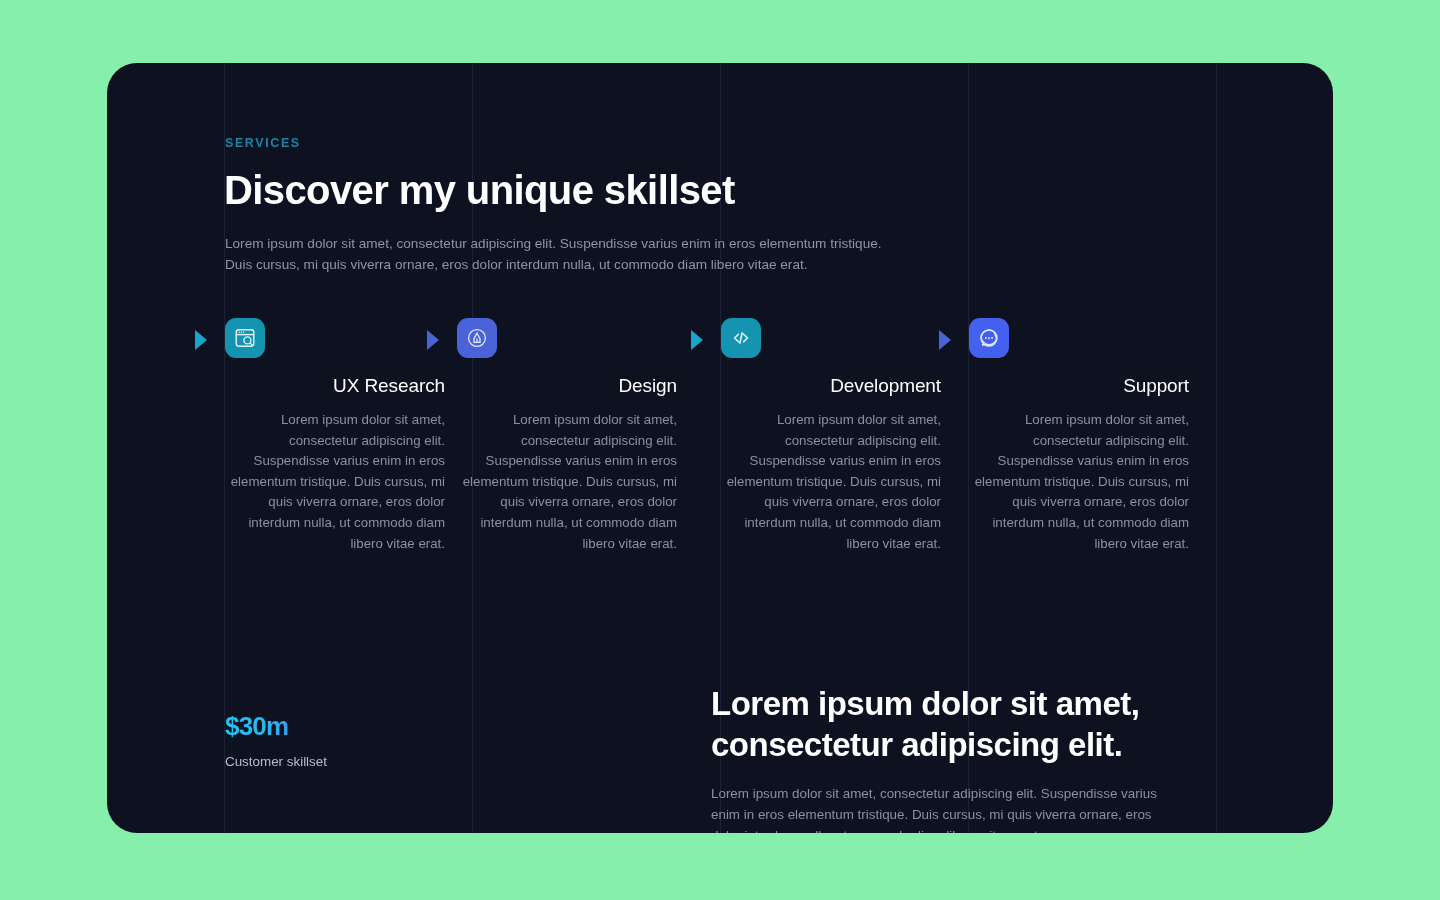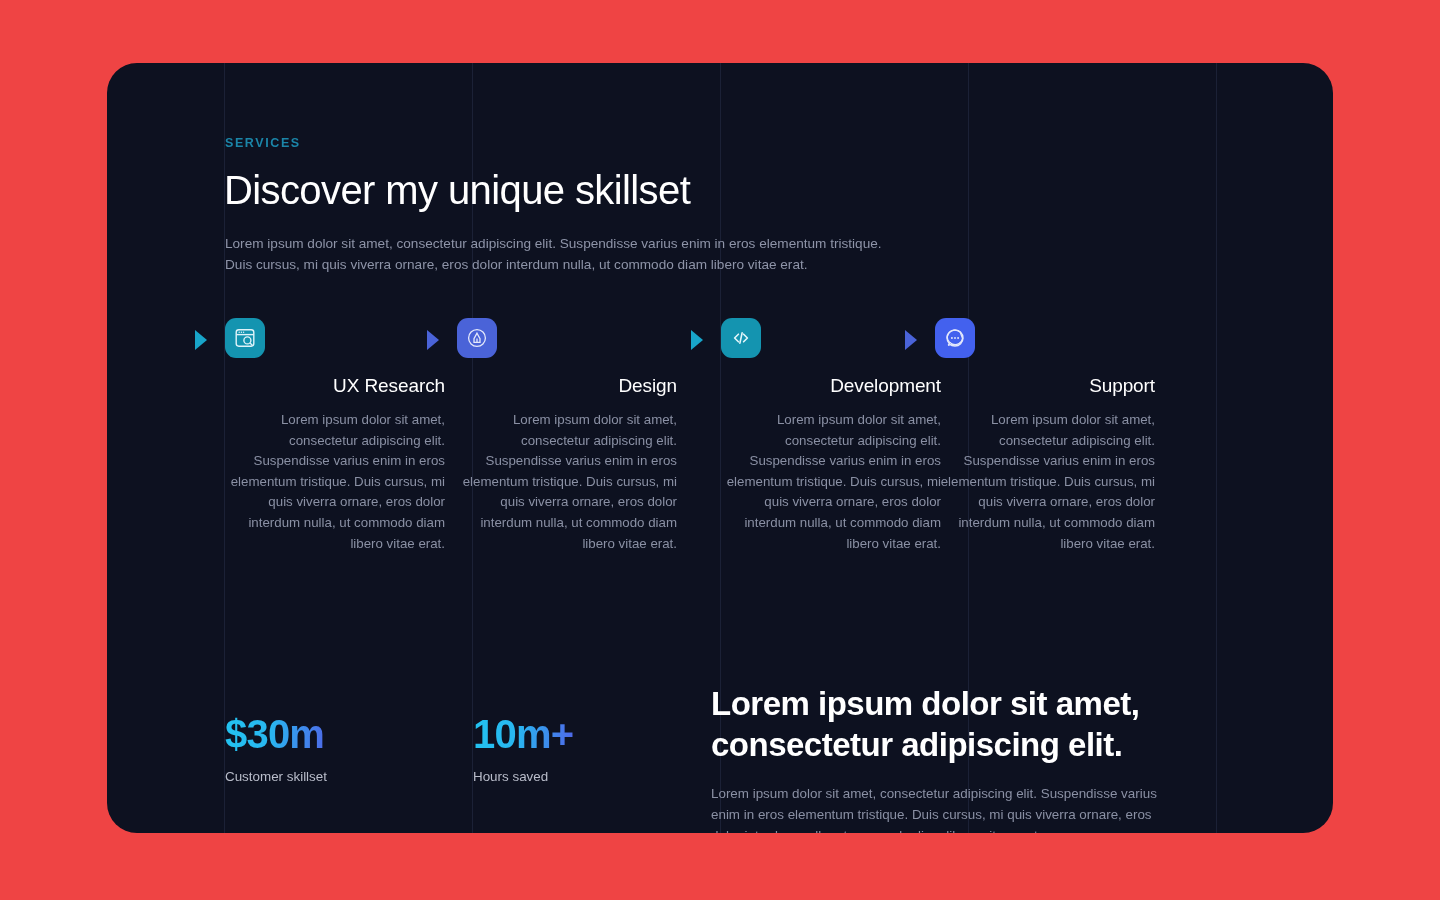--- a/index.html
+++ b/index.html
@@ -5,21 +5,21 @@
   * { margin:0; padding:0; box-sizing:border-box; }
   html, body {
     width:1440px; height:900px;
     background:#22224a;
     font-family:"Liberation Sans", sans-serif;
     overflow:hidden;
   }
   #page {
     position:relative;
     width:1440px; height:900px;
-    background:#ef4444;
+    background:#86efac;
   }
   
   #card {
     position:absolute;
     left:107px; top:63px;
     width:1226px; height:770px;
     background:#0d1120;
     border-radius:30px;
     overflow:hidden;
   }
@@ -42,21 +42,21 @@
     font-size:12.5px;
     font-weight:700;
     letter-spacing:1.6px;
     color:#1b85a8;
   }
   
   #headline {
     position:absolute;
     left:117px; top:105px;
     font-size:40px;
-    font-weight:400;
+    font-weight:700;
     letter-spacing:-0.6px;
     color:#ffffff;
     text-align:right;
   }
   
   #intro {
     position:absolute;
     left:118px; top:170px;
     width:680px;
     font-size:13.6px;
@@ -94,21 +94,21 @@
   }
   .svc-body {
     margin-top:13px;
     font-size:13.3px;
     line-height:20.6px;
     color:#8a90a4;
   }
   
   .stat { position:absolute; }
   .stat-value {
-    font-size:40px;
+    font-size:26px;
     font-weight:700;
     letter-spacing:-0.8px;
     background:linear-gradient(95deg,#22c3f0 0%,#29b6f0 45%,#4f67e8 100%);
     -webkit-background-clip:text;
     background-clip:text;
     color:transparent;
     line-height:1.05;
   }
   .stat-label {
     margin-top:14px;
@@ -192,21 +192,21 @@
           <svg width="24" height="24" viewBox="0 0 24 24" fill="none" stroke="#e2f5fa" stroke-width="1.6" stroke-linecap="round" stroke-linejoin="round">
             <polyline points="9.4,8.2 5.6,12 9.4,15.8"></polyline>
             <polyline points="14.6,8.2 18.4,12 14.6,15.8"></polyline>
             <line x1="13.1" y1="6.9" x2="10.9" y2="17.1"></line>
           </svg>
         </div>
         <div class="svc-title">Development</div>
         <div class="svc-body">Lorem ipsum dolor sit amet, consectetur adipiscing elit. Suspendisse varius enim in eros elementum tristique. Duis cursus, mi quis viverra ornare, eros dolor interdum nulla, ut commodo diam libero vitae erat.</div>
       </div>
 
-      <div class="service" style="left:828px;">
+      <div class="service" style="left:862px;">
         <div class="svc-arrow" style="border-left-color:#4a63d8;"></div>
         <div class="svc-tile" style="background:#4361ee;">
           <svg width="24" height="24" viewBox="0 0 24 24" fill="none" stroke="#e4e8fb" stroke-width="1.35">
             <path d="M19.6 11.4 a7.7 7.3 0 1 1 -3.3 -6 L19.6 11.4 Z" transform="rotate(8 12 12)"></path>
             <circle cx="12" cy="12" r="8"></circle>
             <circle cx="8.9" cy="12" r="0.95" fill="#e4e8fb" stroke="none"></circle>
             <circle cx="12" cy="12" r="0.95" fill="#e4e8fb" stroke="none"></circle>
             <circle cx="15.1" cy="12" r="0.95" fill="#e4e8fb" stroke="none"></circle>
             <path d="M6.4 16.6 L4.6 19.8 L8.6 18.6 Z" fill="#4361ee" stroke="none"></path>
             <path d="M7.4 16.2 L5.2 19.4" stroke="#e4e8fb"></path>
@@ -215,24 +215,20 @@
         </div>
         <div class="svc-title">Support</div>
         <div class="svc-body">Lorem ipsum dolor sit amet, consectetur adipiscing elit. Suspendisse varius enim in eros elementum tristique. Duis cursus, mi quis viverra ornare, eros dolor interdum nulla, ut commodo diam libero vitae erat.</div>
       </div>
 
       <div class="stat" style="left:118px; top:650px;">
         <div class="stat-value">$30m</div>
         <div class="stat-label">Customer skillset</div>
       </div>
 
-      <div class="stat" style="left:366px; top:650px;">
-        <div class="stat-value">10m+</div>
-        <div class="stat-label">Hours saved</div>
-      </div>
 
       <div id="promo">
         <div id="promo-title">Lorem ipsum dolor sit amet, consectetur adipiscing elit.</div>
         <div id="promo-body">Lorem ipsum dolor sit amet, consectetur adipiscing elit. Suspendisse varius enim in eros elementum tristique. Duis cursus, mi quis viverra ornare, eros dolor interdum nulla, ut commodo diam libero vitae erat.</div>
       </div>
 
     </div>
   </div>
 </div>
 

